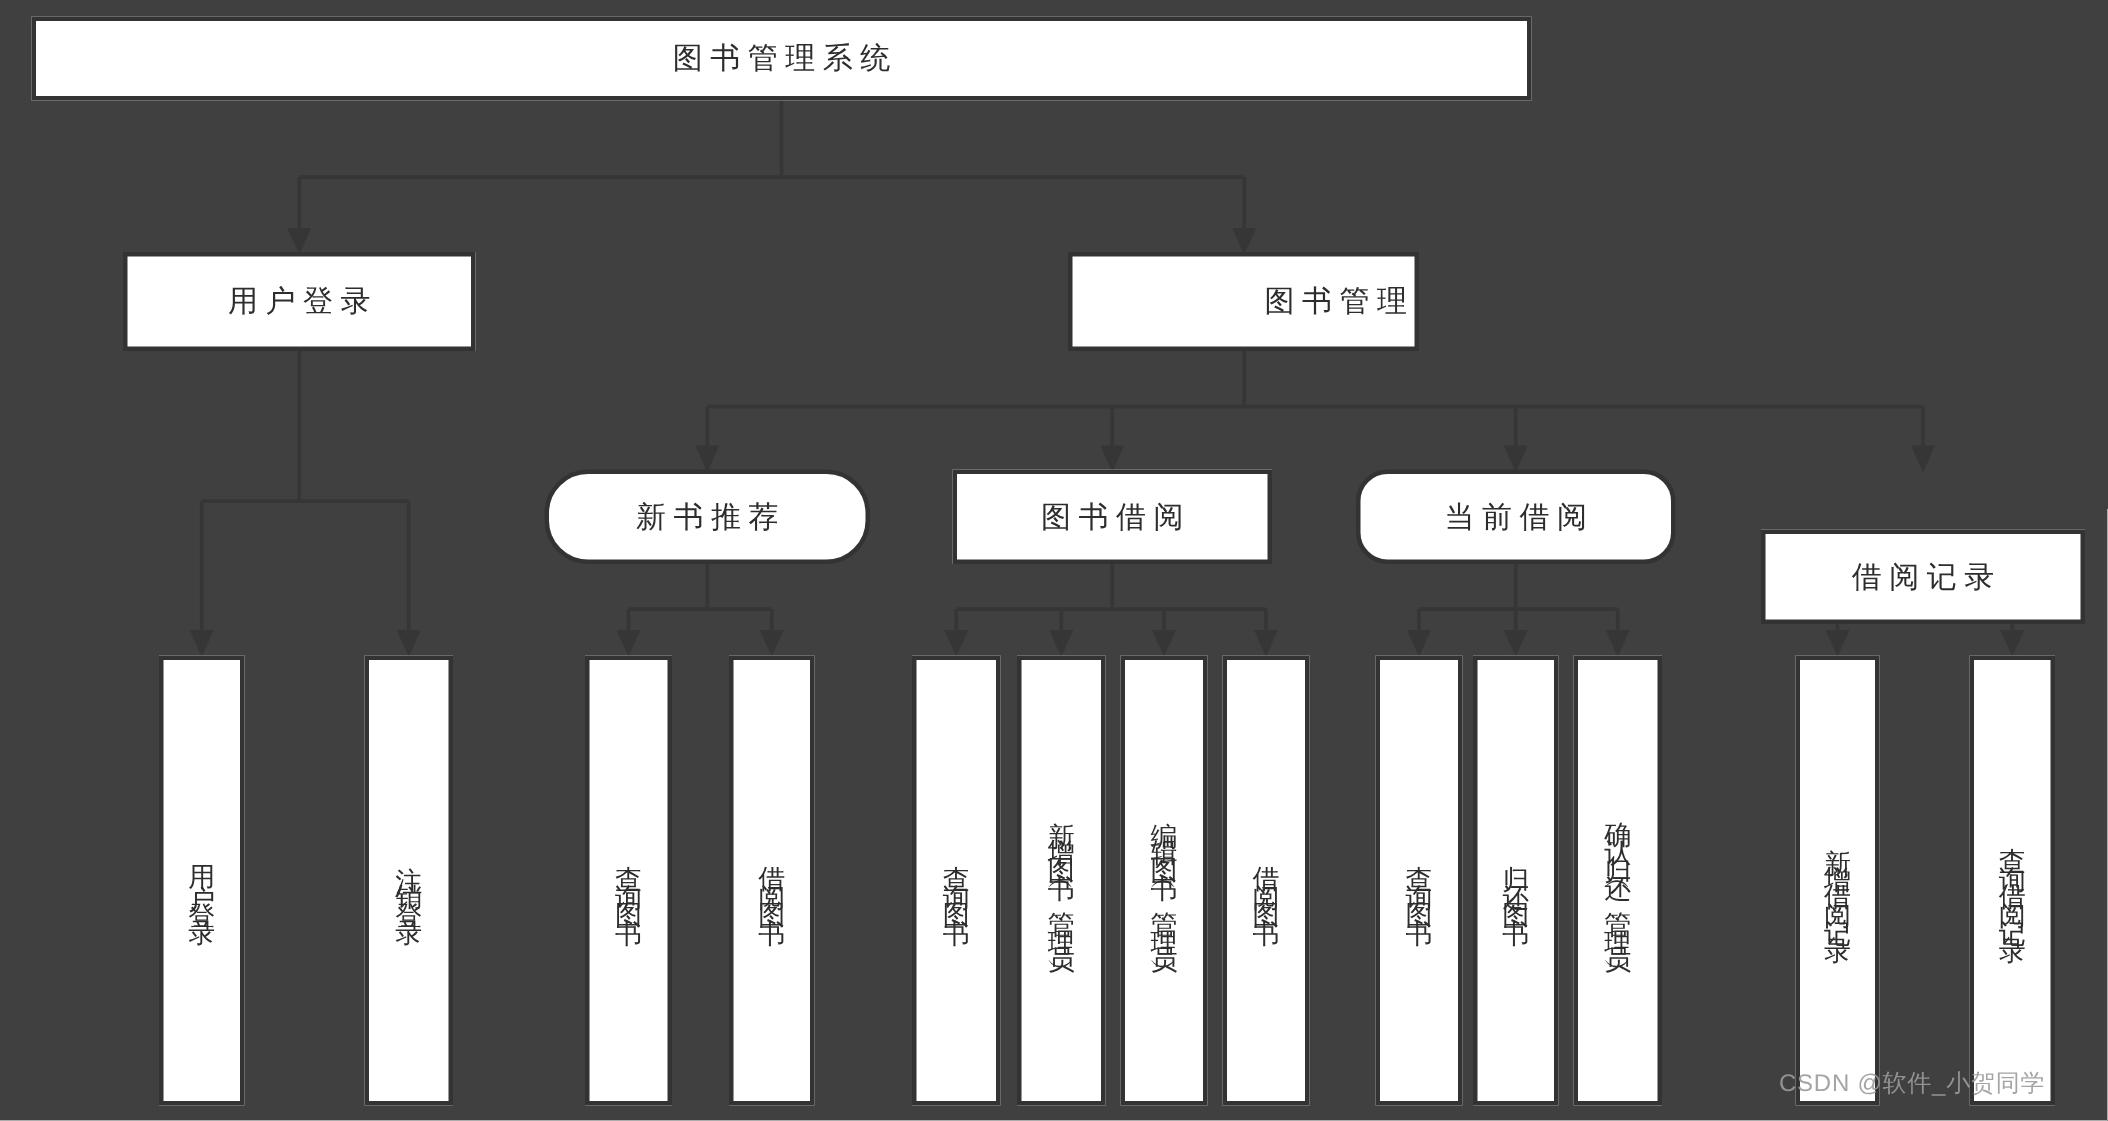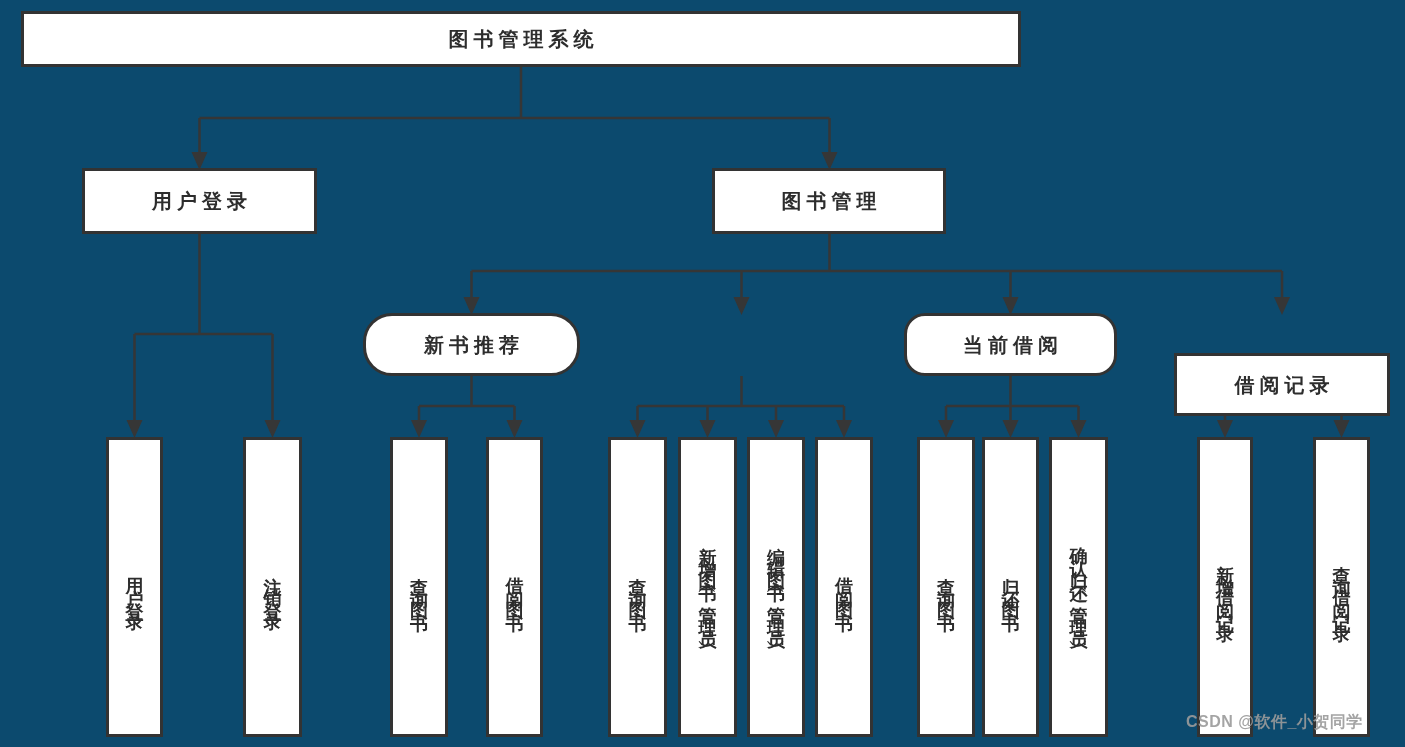--- a/index.html
+++ b/index.html
@@ -8,22 +8,21 @@
     background: #ffffff;
     width: 1405px;
     height: 747px;
     overflow: hidden;
     font-family: "Liberation Sans", sans-serif;
   }
   #canvas {
     position: relative;
     width: 1405px;
     height: 747px;
-    background: #0c4a6e;
-    font-weight: bold;
+    background: #404040;
   }
   #connectors {
     position: absolute;
     left: 0;
     top: 0;
     z-index: 1;
   }
   .node {
     position: absolute;
     box-sizing: border-box;
@@ -47,21 +46,21 @@
     text-orientation: mixed;
     font-size: 18px;
     letter-spacing: 12px;
     line-height: 1;
     white-space: nowrap;
   }
   
   #n-root   { left: 21px;   top: 11px;  width: 1000px; height: 56px; }
   
   #n-login  { left: 82px;   top: 168px; width: 235px;  height: 66px; }
-  #n-manage { left: 712px;  top: 168px; width: 234px;  height: 66px; }
+  #n-manage { left: 712px;  top: 168px; width: 234px;  height: 66px; justify-content: flex-end; }
   
   #n-rec    { left: 363px;  top: 313px; width: 217px;  height: 63px; border-radius: 29px; }
   #n-bor    { left: 635px;  top: 313px; width: 213px;  height: 63px; }
   #n-cur    { left: 904px;  top: 313px; width: 213px;  height: 63px; border-radius: 21px; }
   #n-recs   { left: 1174px; top: 313px; width: 216px;  height: 63px; margin-top: 40px; }
   
   .vnode    { top: 437px; height: 300px; }
   #v-login1 { left: 106px;  width: 57px; }
   #v-login2 { left: 243px;  width: 59px; }
   #v-rec1   { left: 390px;  width: 58px; }
@@ -143,20 +142,23 @@
   <div class="node" id="n-login">
     <span class="hlabel">用户登录</span>
   </div>
   <div class="node" id="n-manage">
     <span class="hlabel">图书管理</span>
   </div>
 
   <div class="node" id="n-rec">
     <span class="hlabel">新书推荐</span>
   </div>
+  <div class="node" id="n-bor">
+    <span class="hlabel">图书借阅</span>
+  </div>
   <div class="node" id="n-cur">
     <span class="hlabel">当前借阅</span>
   </div>
   <div class="node" id="n-recs">
     <span class="hlabel">借阅记录</span>
   </div>
 
   <div class="node vnode" id="v-login1">
     <span class="vlabel">用户登录</span>
   </div>

